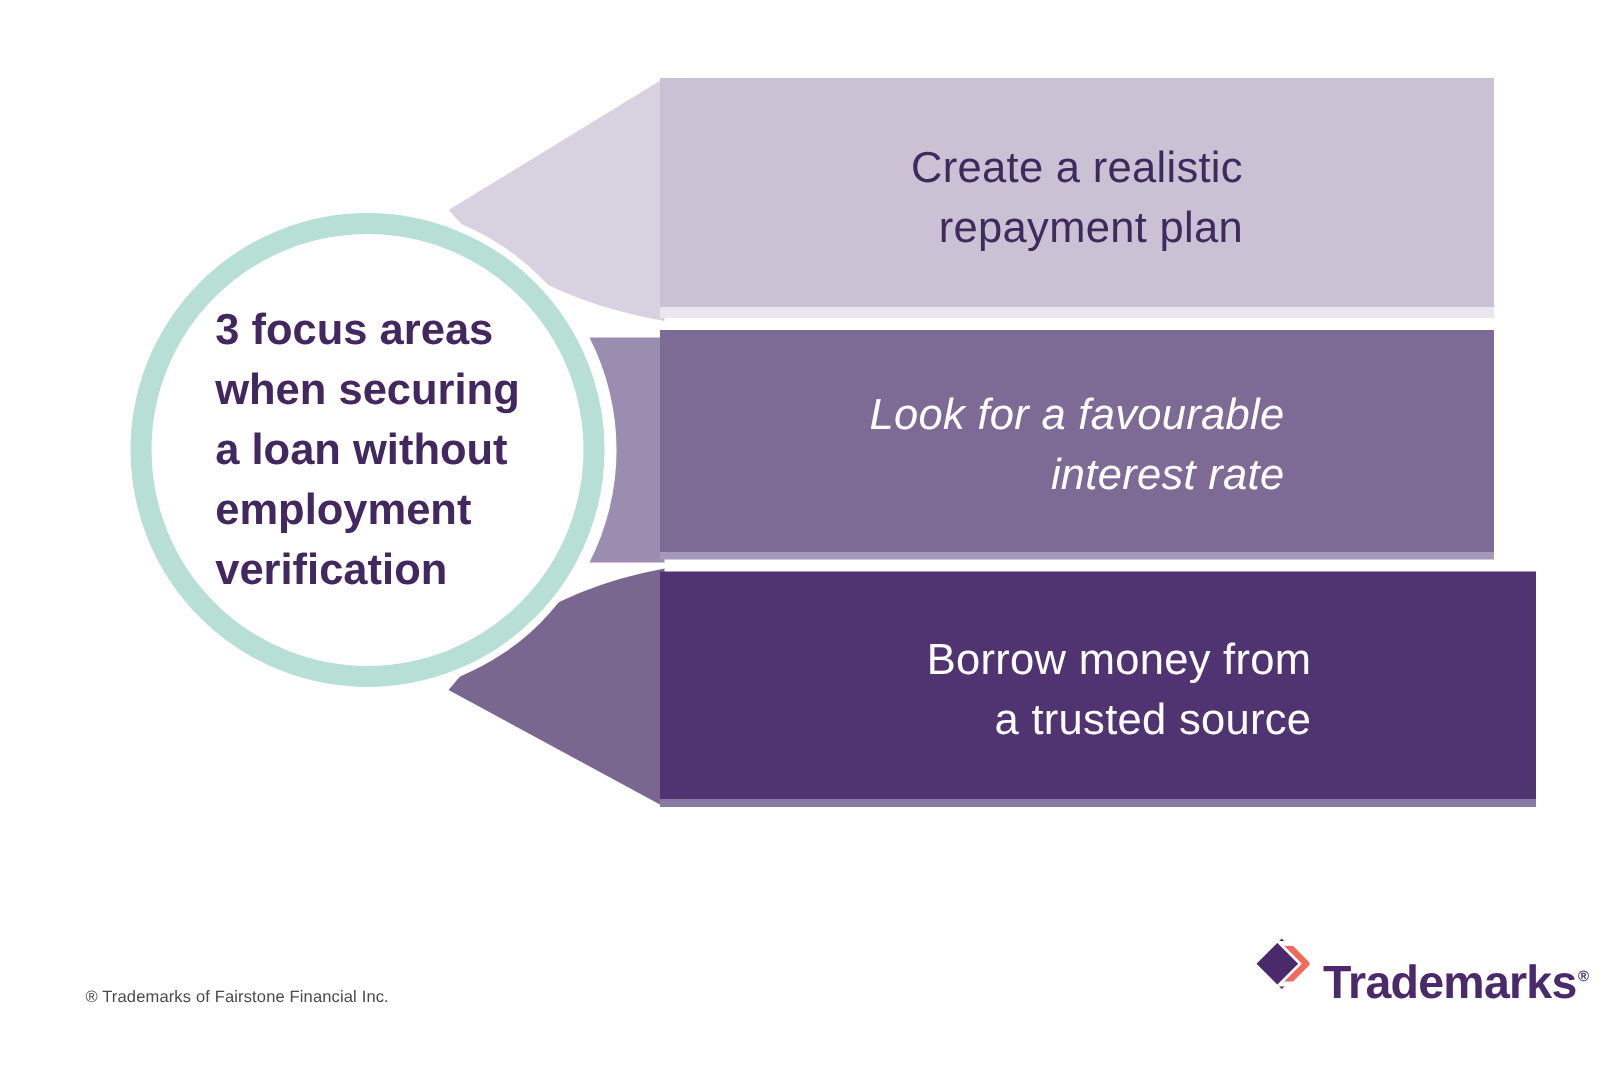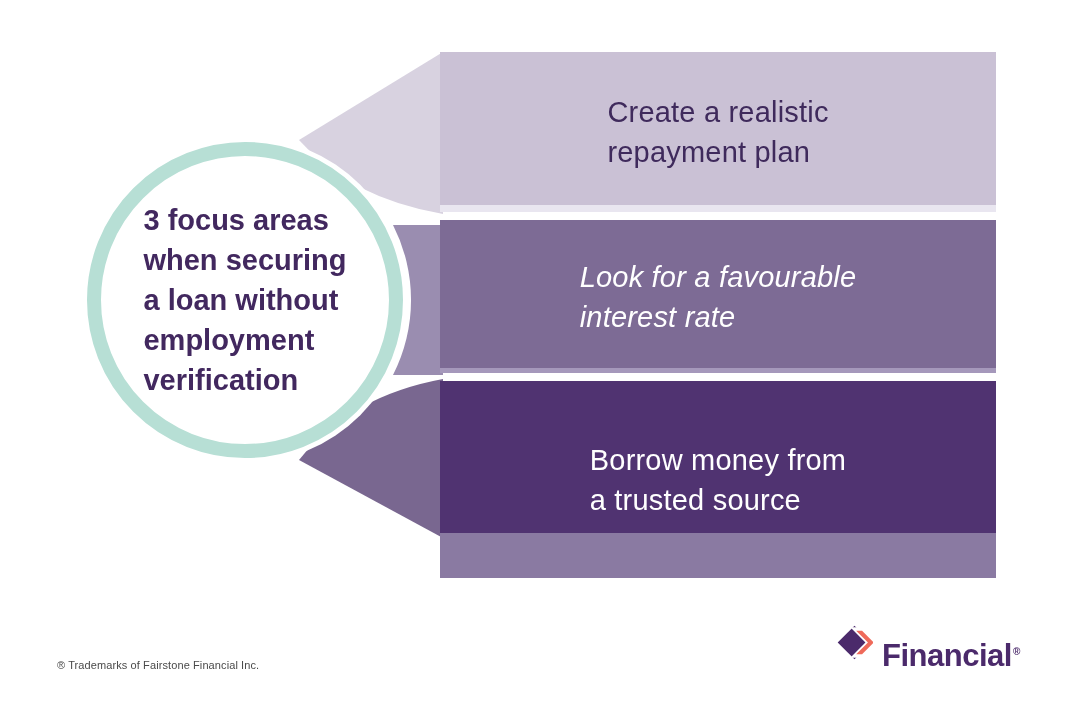--- a/index.html
+++ b/index.html
@@ -21,25 +21,25 @@
   .wedge-bottom  { fill: #796790; }
   .hub-ring      { fill: #ffffff; stroke: #b7dfd5; stroke-width: 14px; }
 
   .bar {
     position: absolute;
     left: 440px;
     width: 556px;
     display: flex;
     align-items: center;
     justify-content: center;
-    text-align: left;
+    text-align: right;
   }
   .bar1 { top: 52px;  height: 160px; background: linear-gradient(#cac1d5 0 153px, #e9e6f0 153px); color: #3f2a5c; }
   .bar2 { top: 220px; height: 153px; background: linear-gradient(#7d6b95 0 148px, #a598bb 148px); color: #ffffff; font-style: italic; }
-  .bar3 { top: 381px; height: 197px; background: linear-gradient(#503371 0 152px, #8a7aa2 152px); color: #ffffff; }
+  .bar3 { top: 381px; height: 157px; background: linear-gradient(#503371 0 152px, #8a7aa2 152px); color: #ffffff; padding-left: 28px; }
   .bar-label {
     font-size: 29px;
     line-height: 40px;
     white-space: pre-line;
     letter-spacing: 0.2px;
   }
 
   .hub-text {
     position: absolute;
     left: 101px; top: 156px;
@@ -121,16 +121,16 @@
 verification</div>
 
   <div class="trademark">® Trademarks of Fairstone Financial Inc.</div>
 
   <div class="logo">
     <svg class="logo-mark" viewBox="0 0 44 44" aria-hidden="true">
       <polygon points="2,22 22,2 42,22 22,42" fill="#4b2a6b"></polygon>
       <polygon points="17,4 35,22 17,40 28,40 46,22 28,4" fill="#ffffff"></polygon>
       <polygon points="24,8 38,22 24,36 31,36 45,22 31,8" fill="#ef6a5a"></polygon>
     </svg>
-    <div class="wordmark"><span>Financial</span><sup>®</sup></div>
+    <div class="wordmark"><span>Trademarks</span><sup>®</sup></div>
   </div>
 
 </div>
 
 </body></html>

